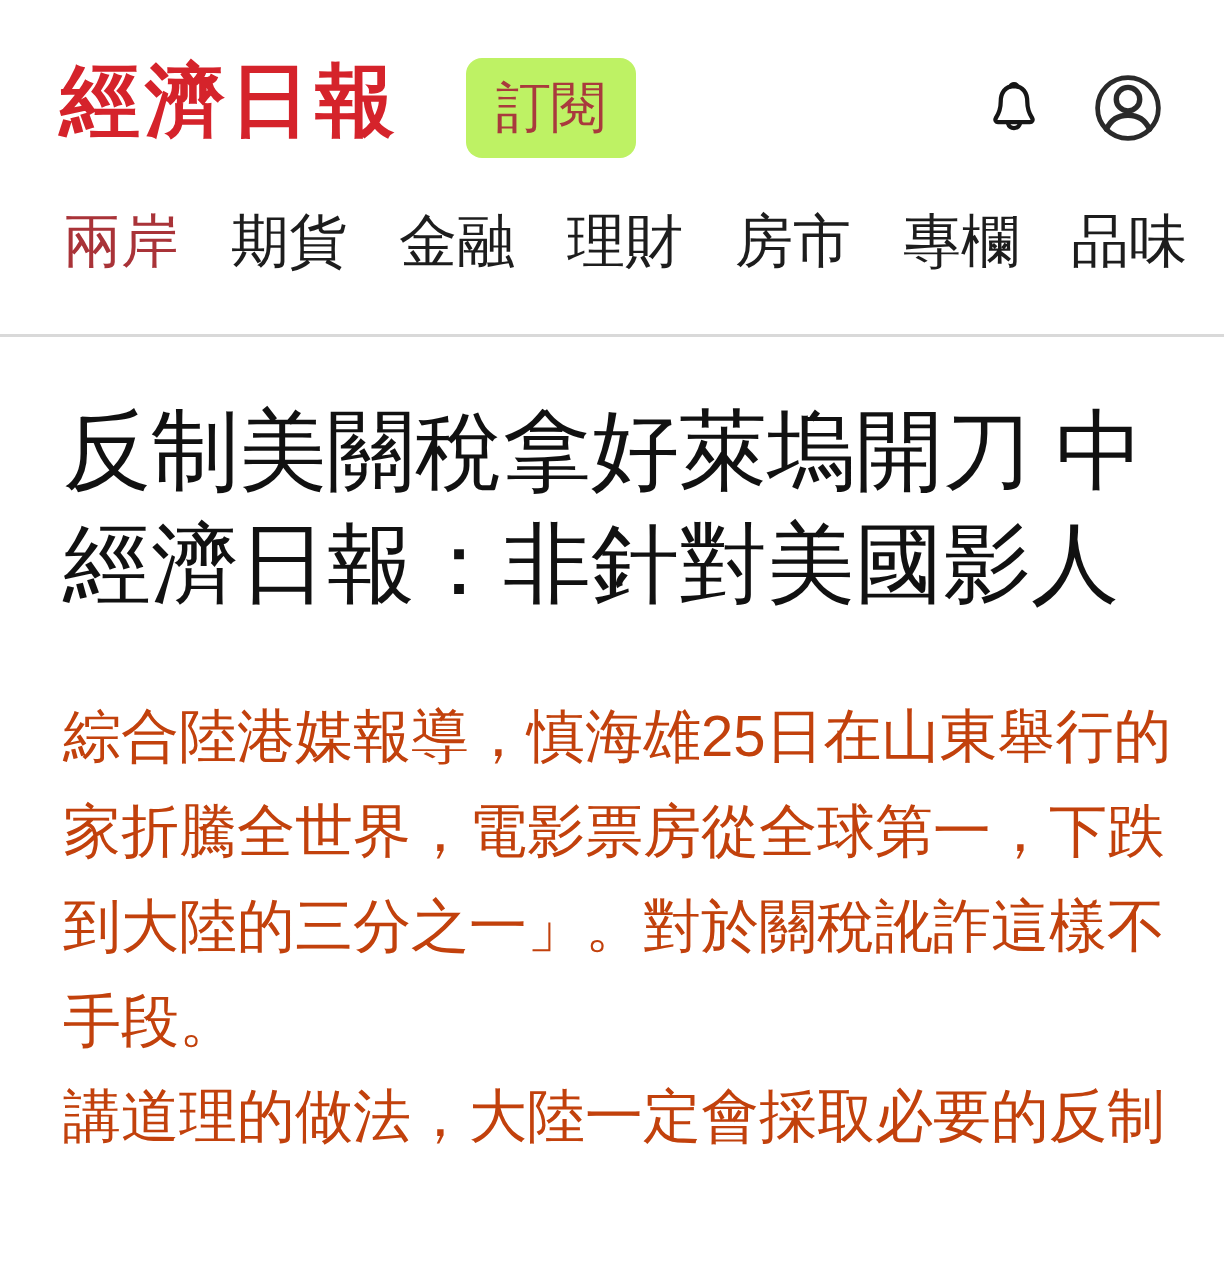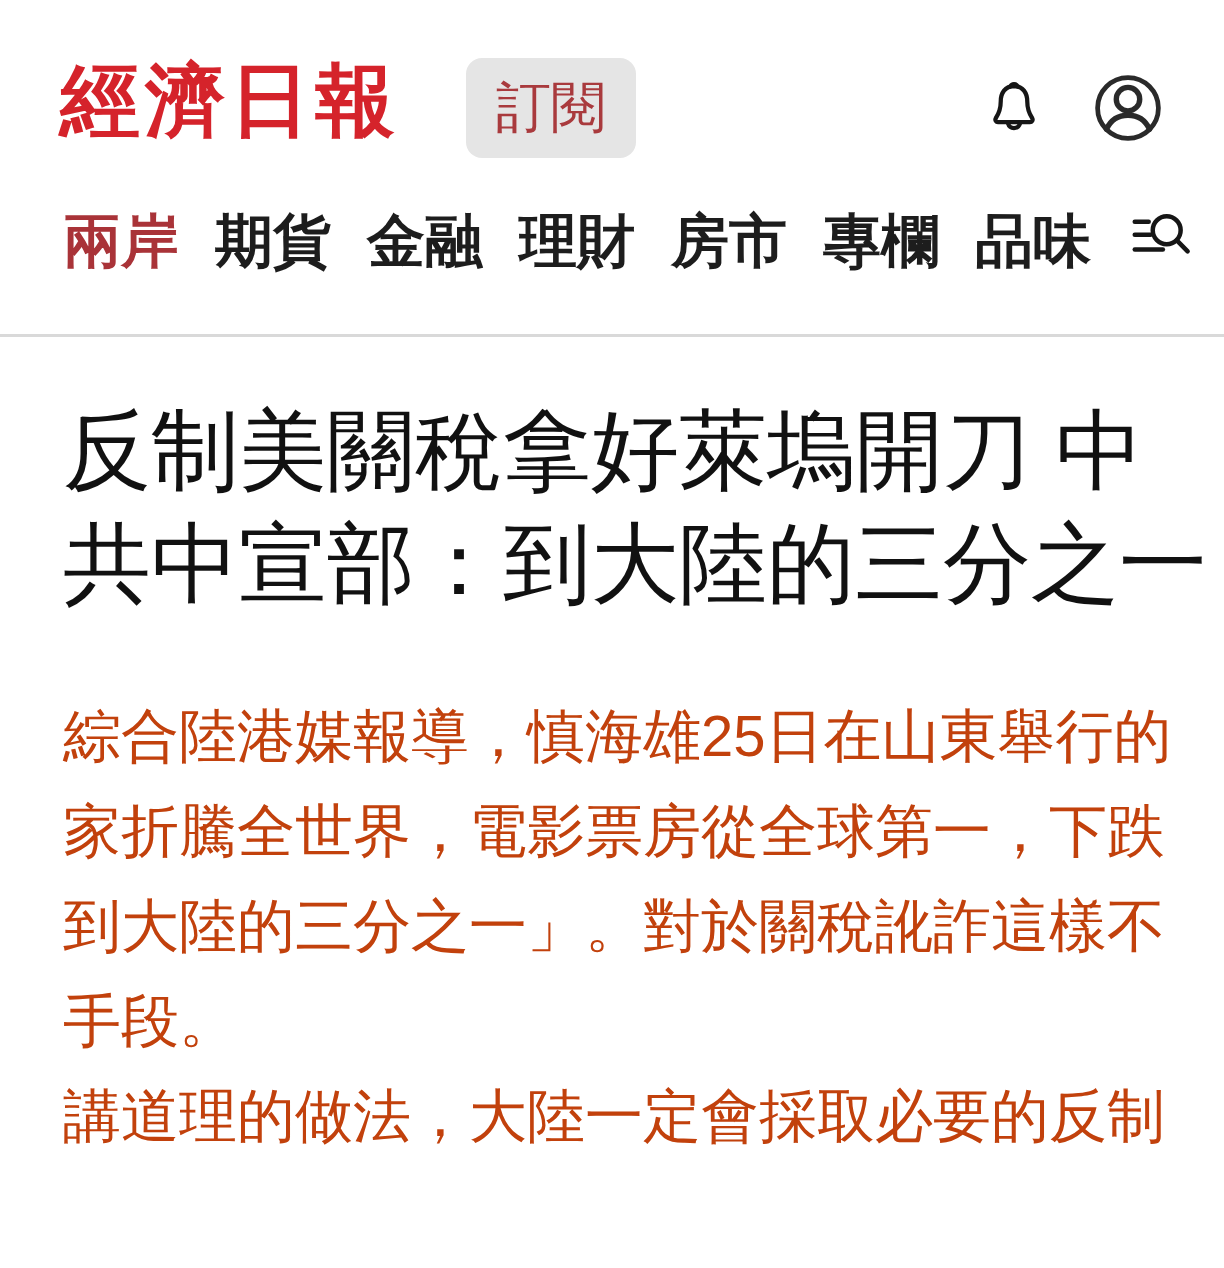--- a/index.html
+++ b/index.html
@@ -19,40 +19,39 @@
     font-weight: 700;
     font-size: 80px; line-height: 88px;
     letter-spacing: 5px;
     color: #d5232b;
     white-space: nowrap;
     cursor: pointer;
   }
   .subscribe-btn {
     position: absolute; left: 466px; top: 58px;
     width: 170px; height: 100px;
-    background: #e5e5e5; border: none; border-radius: 16px;
+    background: #bef264; border: none; border-radius: 16px;
     display: flex; align-items: center; justify-content: center;
     cursor: pointer;
   }
   .subscribe-btn span {
     font-size: 55px; color: #a93a3d; font-weight: 400;
     font-family: "Liberation Sans", sans-serif;
   }
   .icon-btn { position: absolute; background: none; border: none; cursor: pointer; padding: 0; }
   .bell-btn { left: 984px; top: 72px; width: 60px; height: 72px; }
   .account-btn { left: 1090px; top: 70px; width: 76px; height: 76px; }
   .icon-btn svg { display: block; width: 100%; height: 100%; }
 
   
   .nav {
     position: absolute; left: 63px; top: 210px; right: 40px;
-    display: flex; align-items: flex-start; gap: 36px;
+    display: flex; align-items: flex-start; gap: 52px;
     font-size: 58px; line-height: 62px;
     white-space: nowrap;
-    font-weight: bold;
   }
   .nav-item { color: #1d1d1d; cursor: pointer; }
   .nav-item.active { color: #a93338; }
   .nav-search { width: 76px; height: 58px; display: flex; align-items: center; cursor: pointer; }
   .nav-search svg { width: 74px; height: 54px; display: block; }
 
   .divider {
     position: absolute; left: 0; top: 334px; width: 1224px; height: 3px;
     background: #d9d9d9;
   }
@@ -120,21 +119,21 @@
           <line x1="20.7" y1="13.5" x2="25.5" y2="18.4"></line>
         </svg>
       </span>
     </div>
   </nav>
 
   <div class="divider"></div>
 
   <h1 class="article-title">
     <div class="t-line">反制美關稅拿好萊塢開刀 中</div>
-    <div class="t-line">共中宣部：到大陸的三分之一</div>
+    <div class="t-line">經濟日報：非針對美國影人</div>
   </h1>
 
   <div class="article-body">
     <div class="b-line">綜合陸港媒報導，慎海雄25日在山東舉行的</div>
     <div class="b-line">家折騰全世界，電影票房從全球第一，下跌</div>
     <div class="b-line">到大陸的三分之一」。對於關稅訛詐這樣不</div>
     <div class="b-line">手段。</div>
     <div class="b-line">講道理的做法，大陸一定會採取必要的反制</div>
   </div>
 

